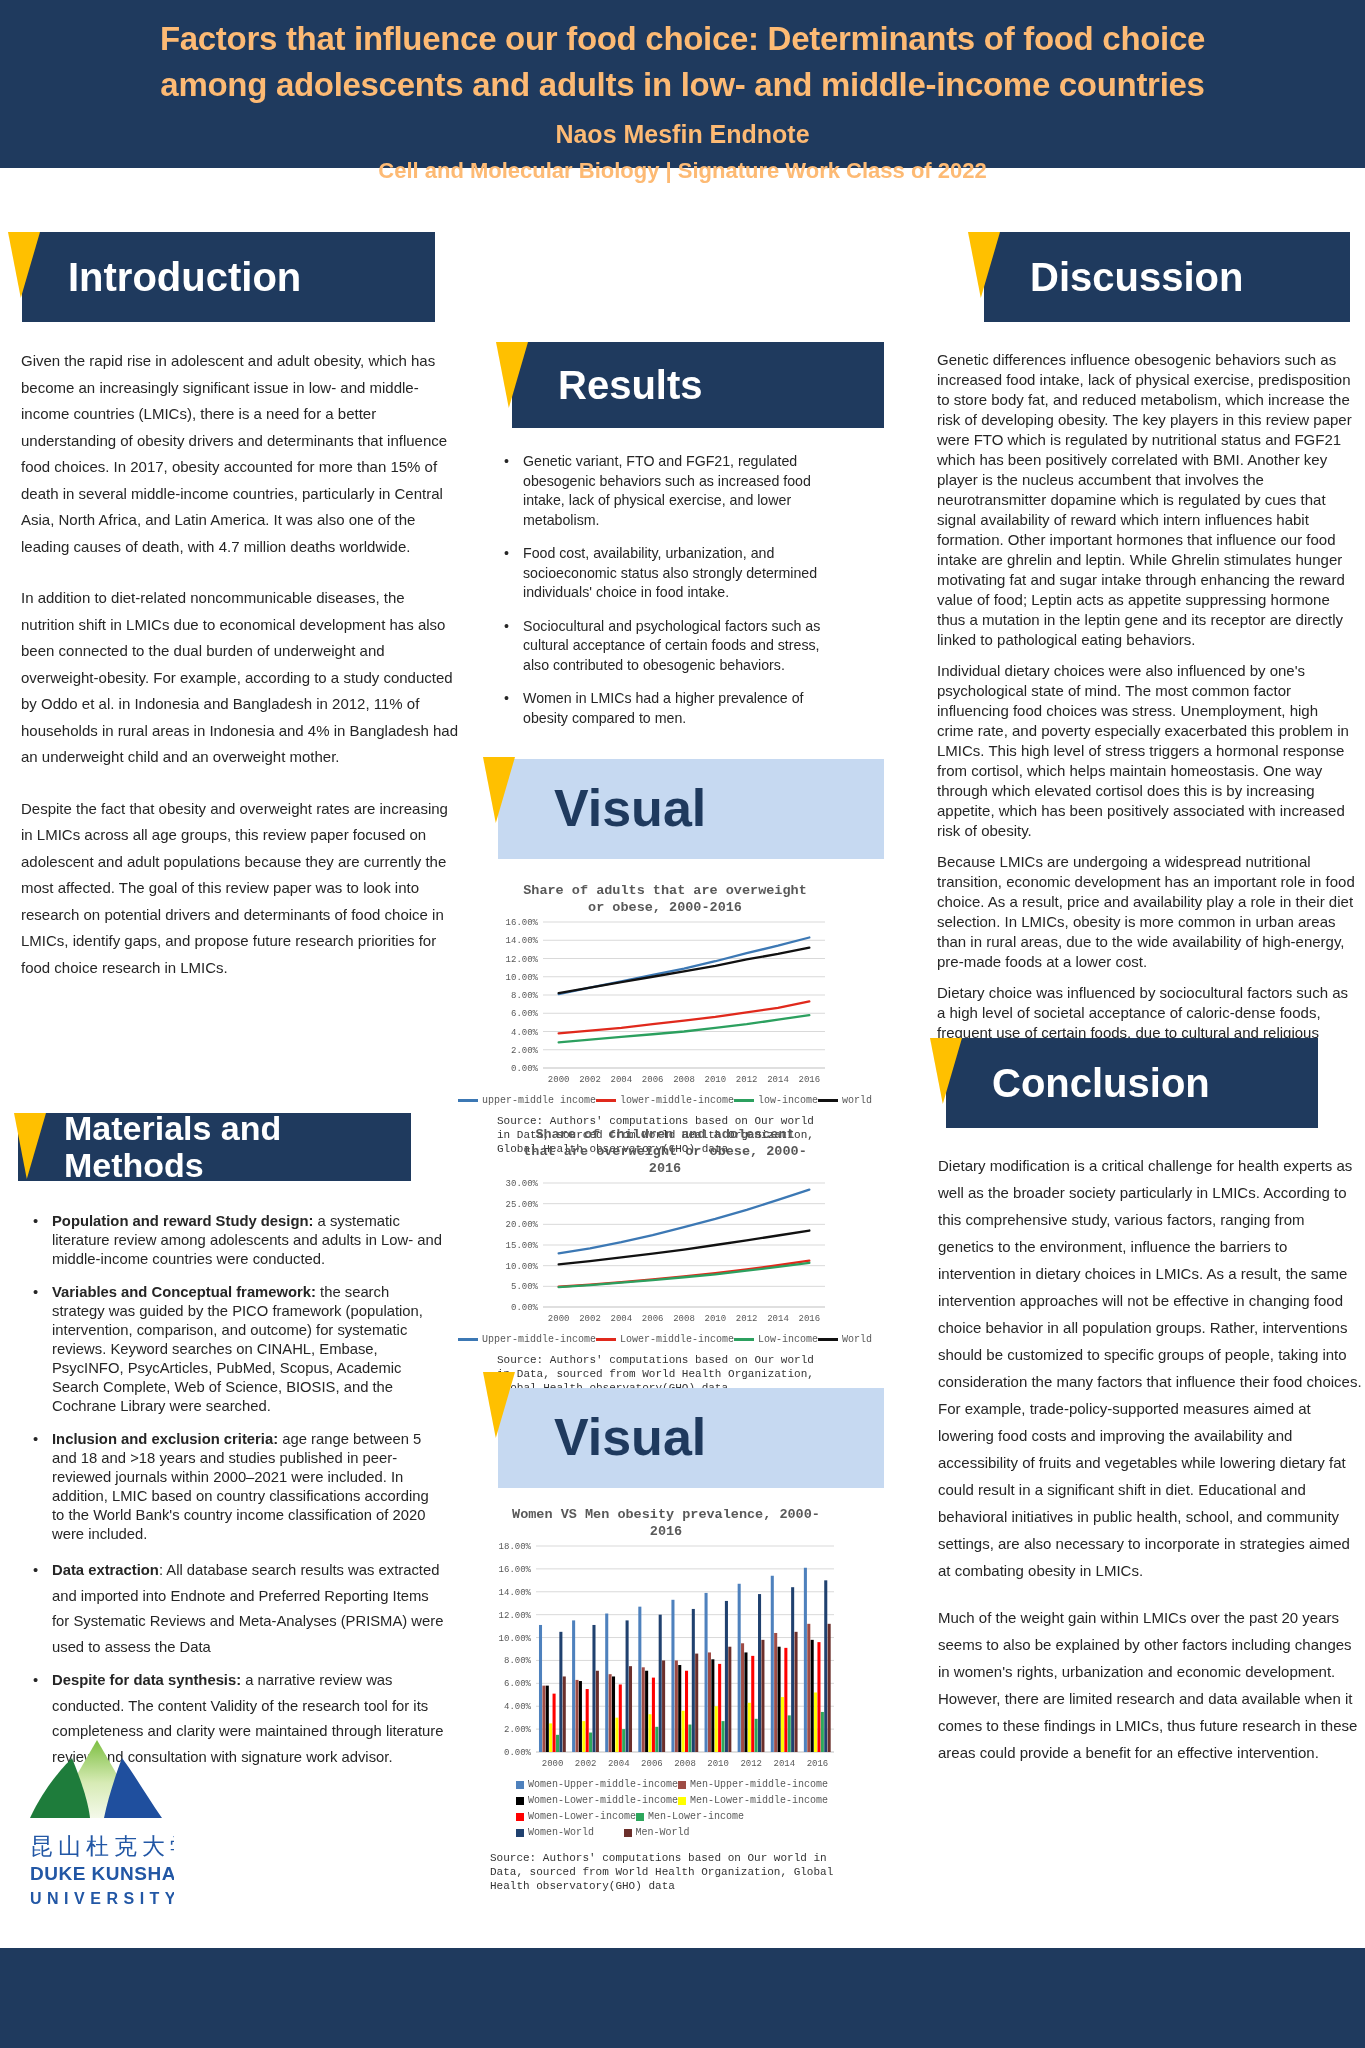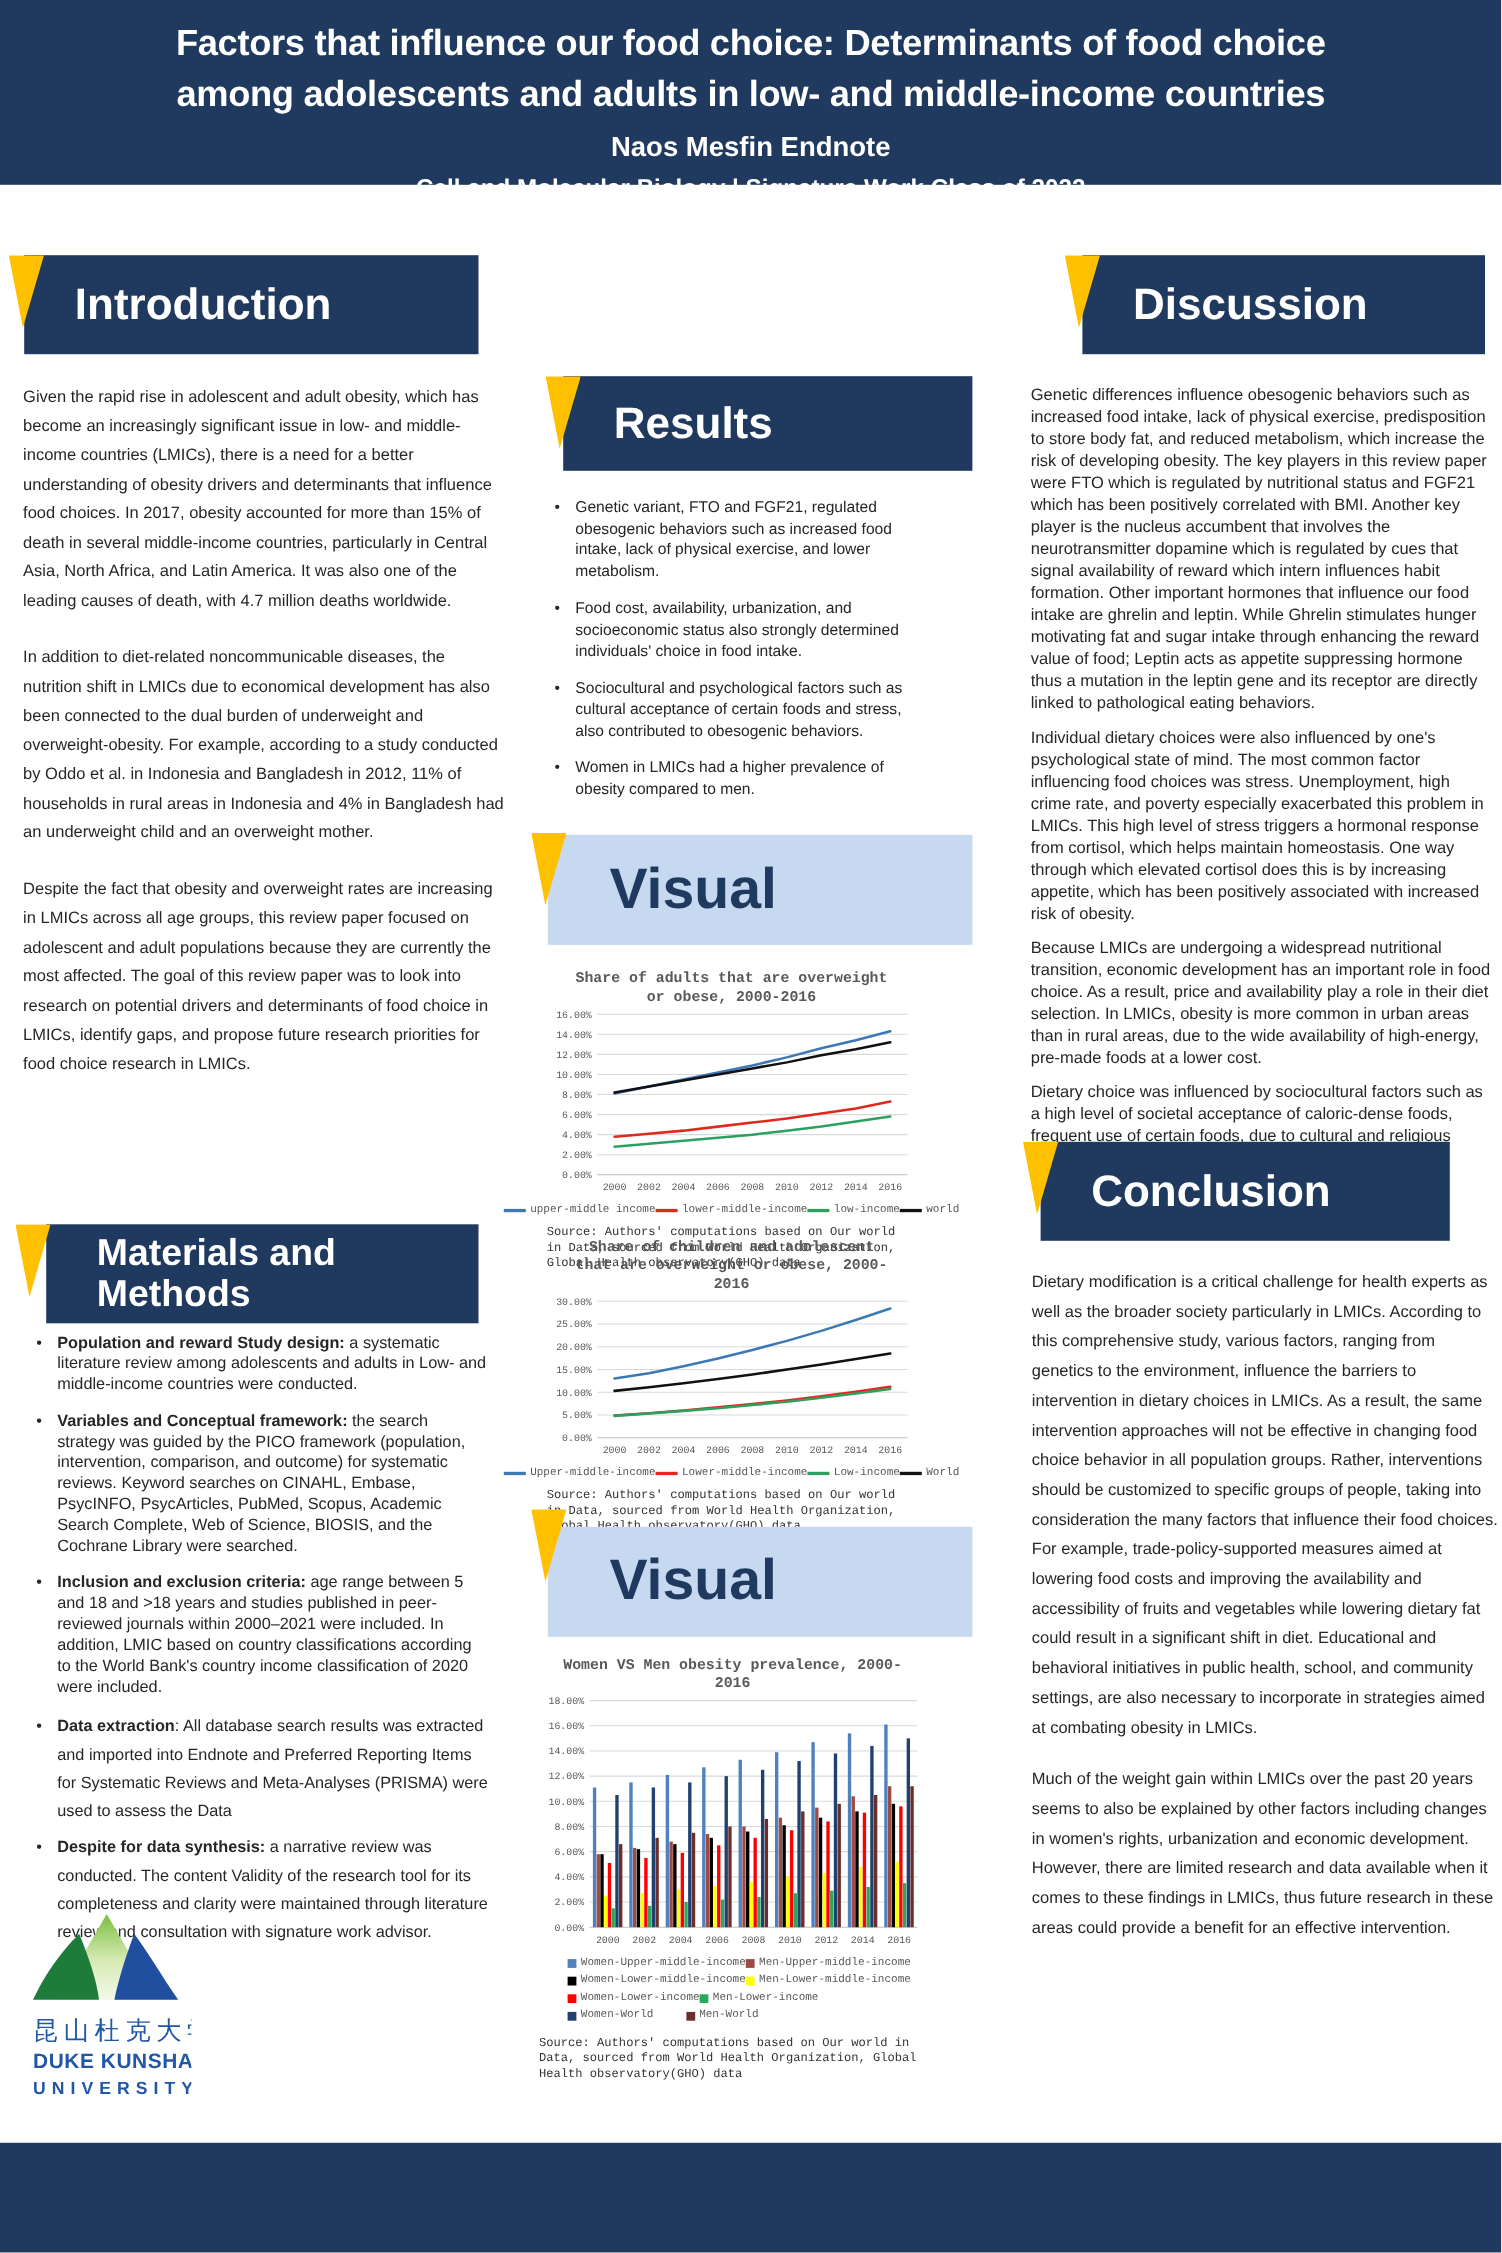--- a/index.html
+++ b/index.html
@@ -1,21 +1,21 @@
 <!DOCTYPE html>
 <html><head>
 <meta charset="utf-8">
 <style>
   html,body{margin:0;padding:0;background:#ffffff;}
   #poster{position:relative;width:1365px;height:2048px;background:#ffffff;overflow:hidden;
           font-family:"Liberation Sans","DejaVu Sans",sans-serif;color:#262626;}
 
   
   .masthead{position:absolute;left:0;top:0;width:1365px;height:168px;background:#1F3A5E;
-            color:#ffffff;text-align:center;}
+            color:#fdba74;text-align:center;}
   .masthead .title{padding-top:16px;font-size:33px;font-weight:bold;line-height:46px;
                    white-space:pre-line;letter-spacing:-0.3px;}
   .masthead .author{margin-top:12px;font-size:25px;font-weight:bold;}
   .masthead .affil{margin-top:9px;font-size:22px;font-weight:bold;}
 
   
   .sec-box{position:absolute;background:#1F3A5E;color:#fff;font-weight:bold;
            display:flex;align-items:center;z-index:1;}
   .sec-box .label{padding-left:46px;font-size:40px;line-height:1.1;white-space:pre-line;}
   .sec-box.light{background:#C6D9F1;color:#1F3A5E;}
@@ -76,21 +76,21 @@
   <div class="sec-box" style="left:22px;top:232px;width:413px;height:90px;">
     <div class="label">Introduction</div>
   </div>
   <div class="txt intro-text" style="left:21px;top:348px;width:440px;">
       <div class="para">Given the rapid rise in adolescent and adult obesity, which has become an increasingly significant issue in low- and middle-income countries (LMICs), there is a need for a better understanding of obesity drivers and determinants that influence food choices.  In 2017, obesity accounted for more than 15% of death in several middle-income countries, particularly in Central Asia, North Africa, and Latin America. It was also one of the leading causes of death, with 4.7 million deaths worldwide.</div>
       <div class="para">In addition to diet-related noncommunicable diseases, the nutrition shift in LMICs due to economical development has also been connected to the dual burden of underweight and overweight-obesity. For example, according to a study conducted by Oddo et al. in Indonesia and Bangladesh in 2012, 11% of households in rural areas in Indonesia and 4% in Bangladesh had an underweight child and an overweight mother.</div>
       <div class="para">Despite the fact that obesity and overweight rates are increasing in LMICs across all age groups, this review paper focused on adolescent and adult populations because they are currently the most affected. The goal of this review paper was to look into research on potential drivers and determinants of food choice in LMICs,  identify gaps, and propose future research priorities for food choice research in LMICs.</div>
     </div>
 
   <div class="wedge" style="left:14px;top:1113px;"></div>
-  <div class="sec-box" style="left:42px;top:1113px;width:393px;height:90px;">
+  <div class="sec-box" style="left:18px;top:1113px;width:393px;height:68px;">
     <div class="label" style="font-size:34px;">Materials and
 Methods</div>
   </div>
   <div class="txt materials-bullets" style="left:33px;top:1212px;width:412px;">
       <div class="bullet-item">
         <span class="marker">•</span>
         <span class="body"><b>Population and reward Study design:</b> a systematic literature review among adolescents and adults in  Low- and middle-income countries were conducted.</span>
       </div>
       <div class="bullet-item">
         <span class="marker">•</span>

